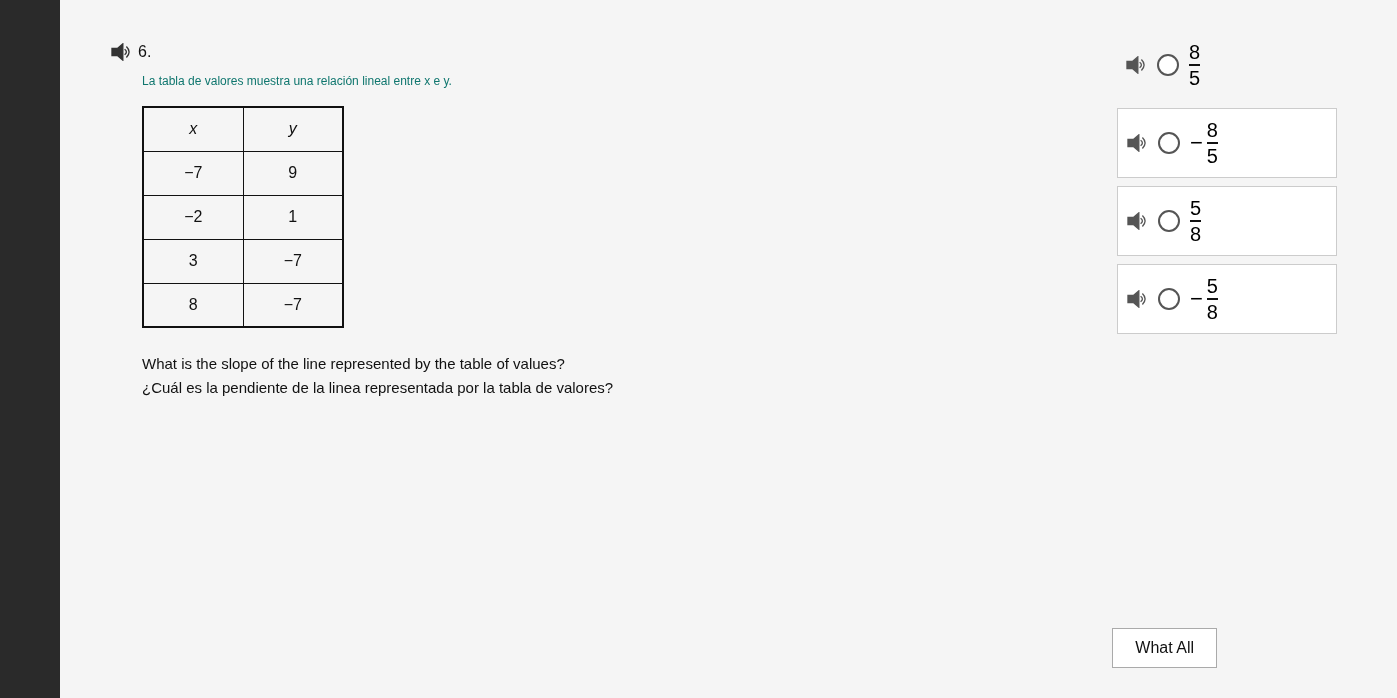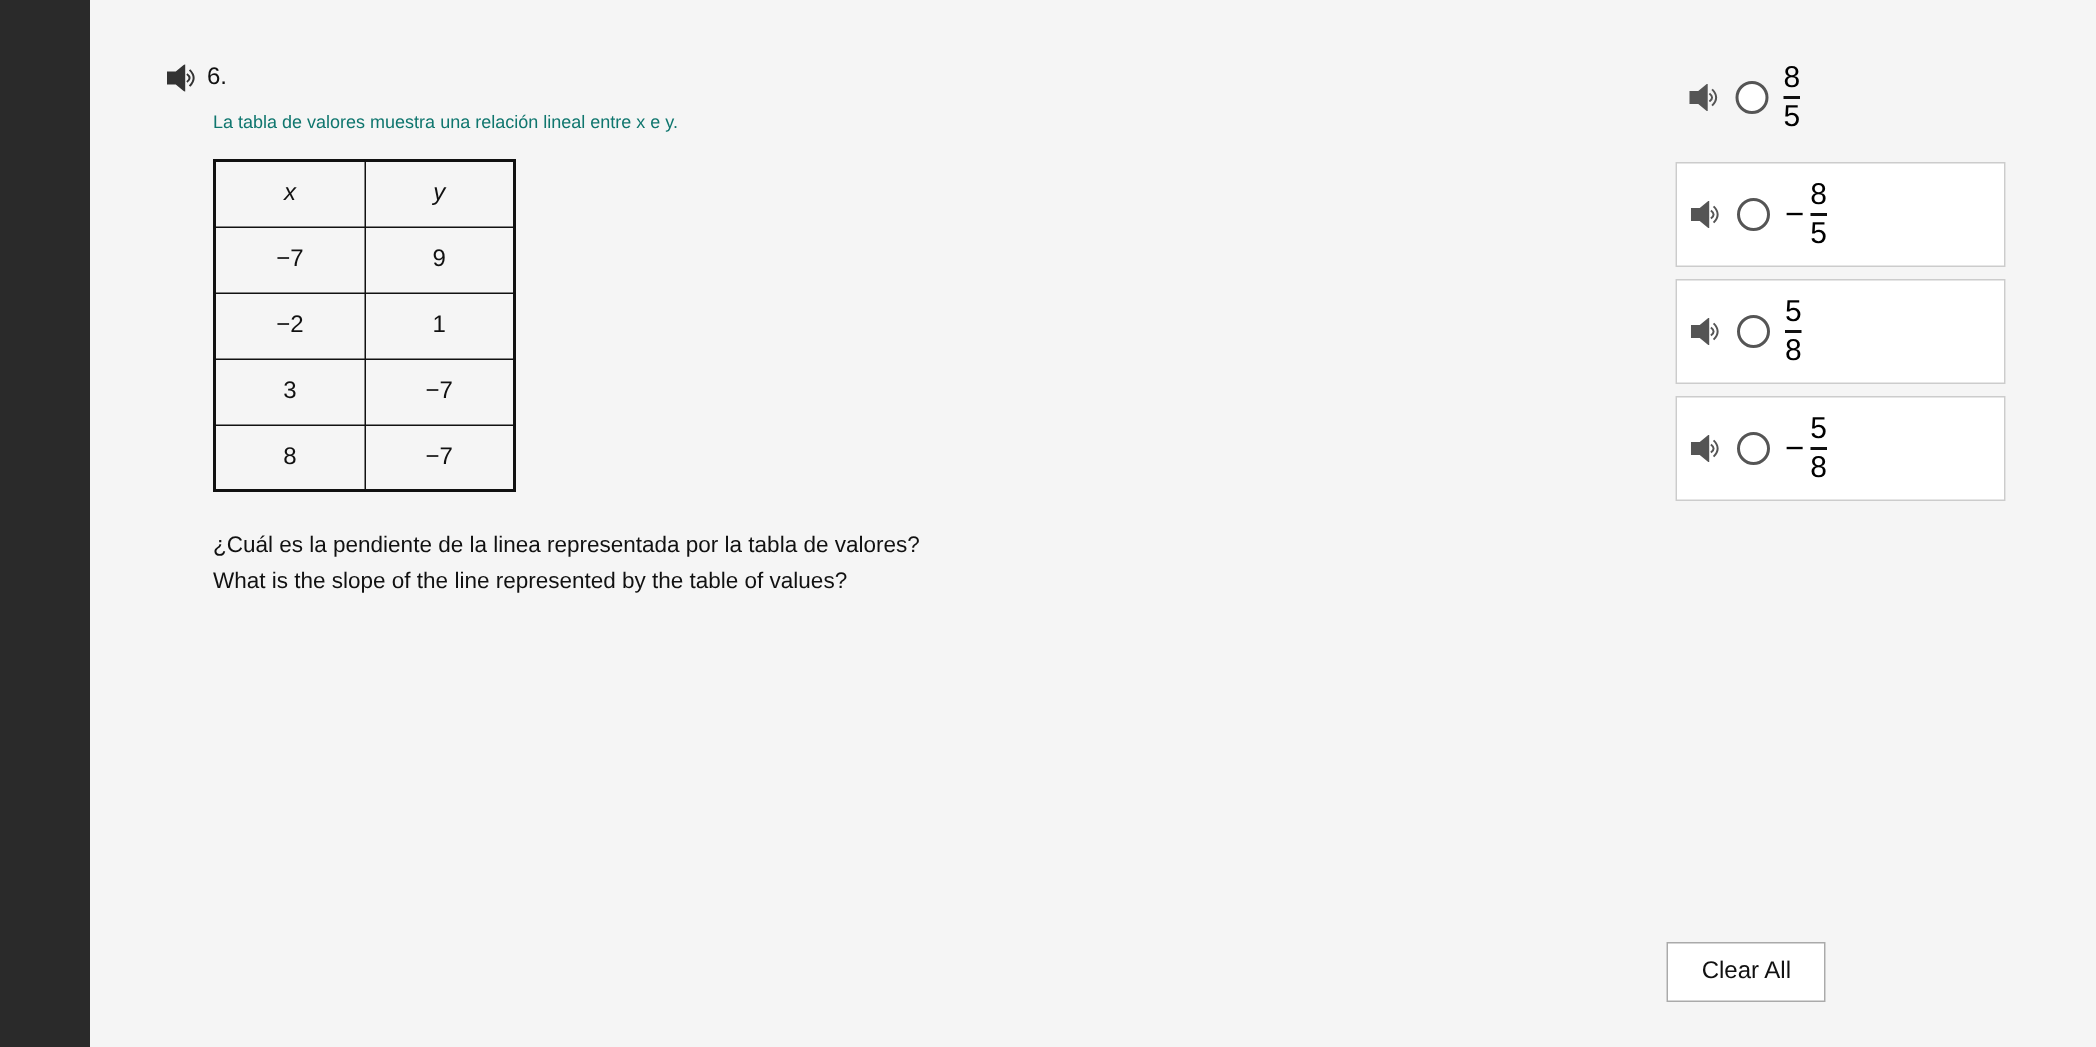--- a/index.html
+++ b/index.html
@@ -221,22 +221,22 @@
         </tr>
         <tr>
           <td>8</td>
           <td>−7</td>
         </tr>
       </tbody>
     </table>
   </div>
 
   <div class="question-bottom-text">
+    <div>What is the slope of the line represented by the table of values?</div>
     <div>¿Cuál es la pendiente de la linea representada por la tabla de valores?</div>
-    <div>What is the slope of the line represented by the table of values?</div>
   </div>
 
   <div class="answers-panel">
 
     <div class="answer-option-nobg">
       <span class="speaker-icon">
         <svg viewBox="0 0 24 20" fill="none" xmlns="http://www.w3.org/2000/svg" width="22" height="18">
           <polygon points="2,6 8,6 14,1 14,19 8,14 2,14" stroke="#555" stroke-width="1.5" fill="#555"></polygon>
           <path d="M16 7 Q20 10 16 13" stroke="#555" stroke-width="1.5" fill="none"></path>
           <path d="M18 4 Q24 10 18 16" stroke="#555" stroke-width="1.5" fill="none"></path>
@@ -301,15 +301,15 @@
           <div class="fraction-bar"></div>
           <span class="denominator">8</span>
         </div>
       </div>
     </div>
 
   </div>
 
   <div class="cursor-indicator">↖</div>
 
-  <button class="clear-all-btn">Clear All</button>
+  <button class="clear-all-btn">What All</button>
 
 </div>
 
 </body></html>

